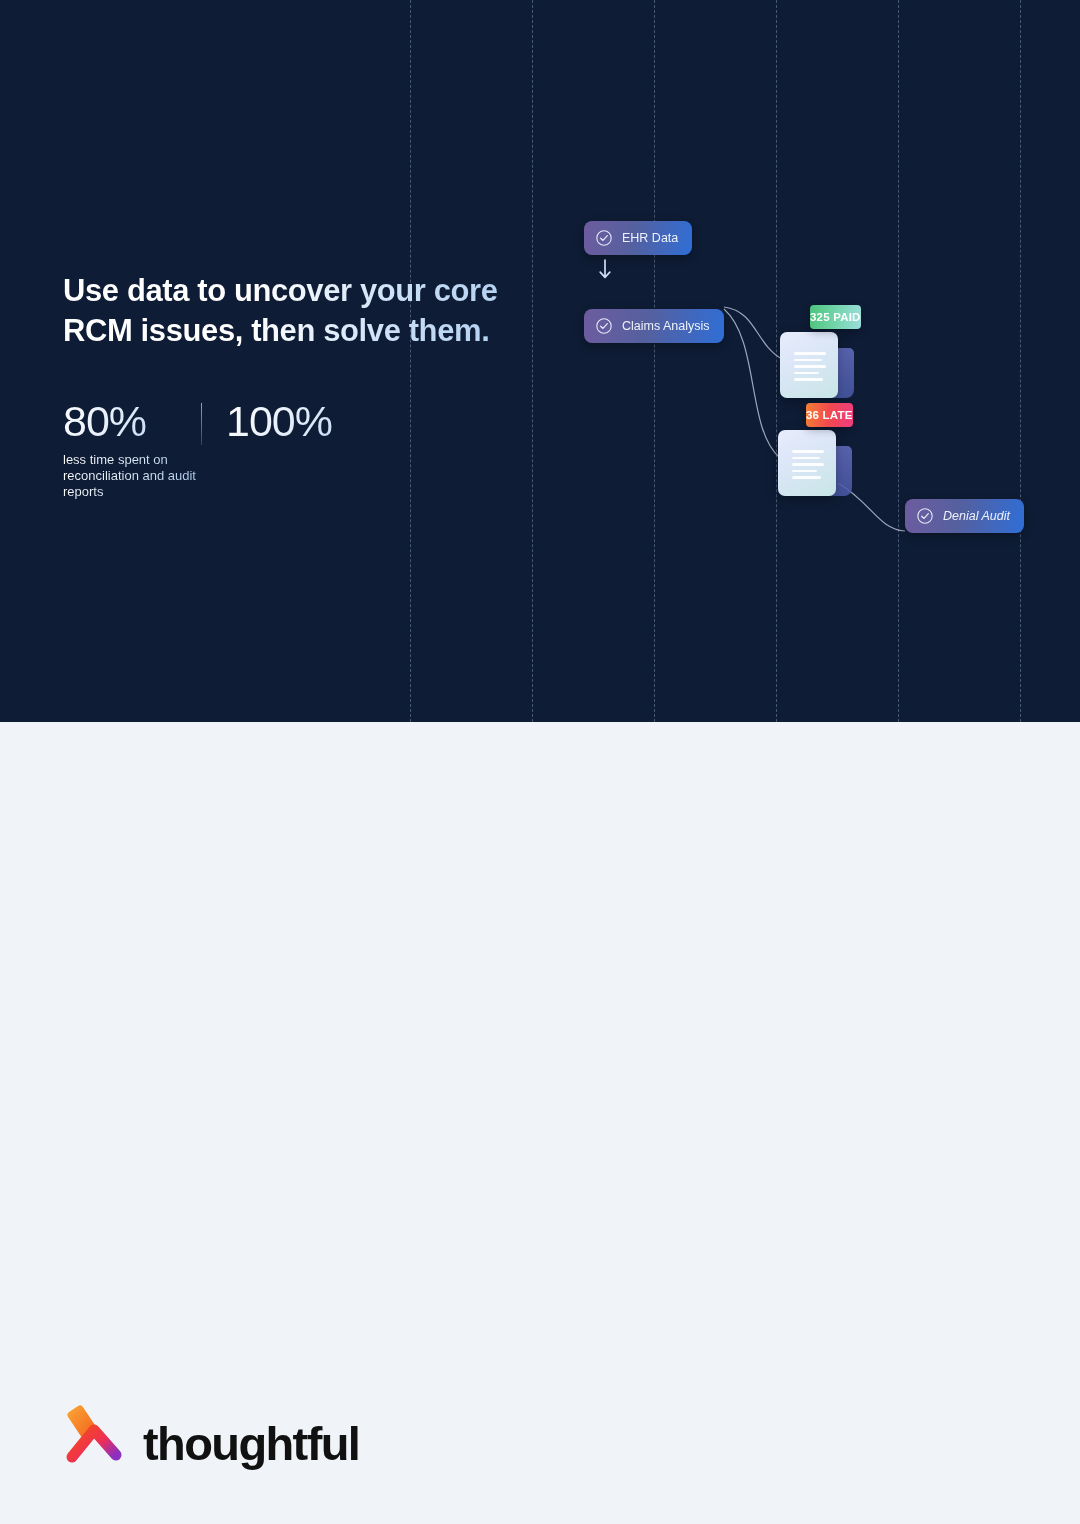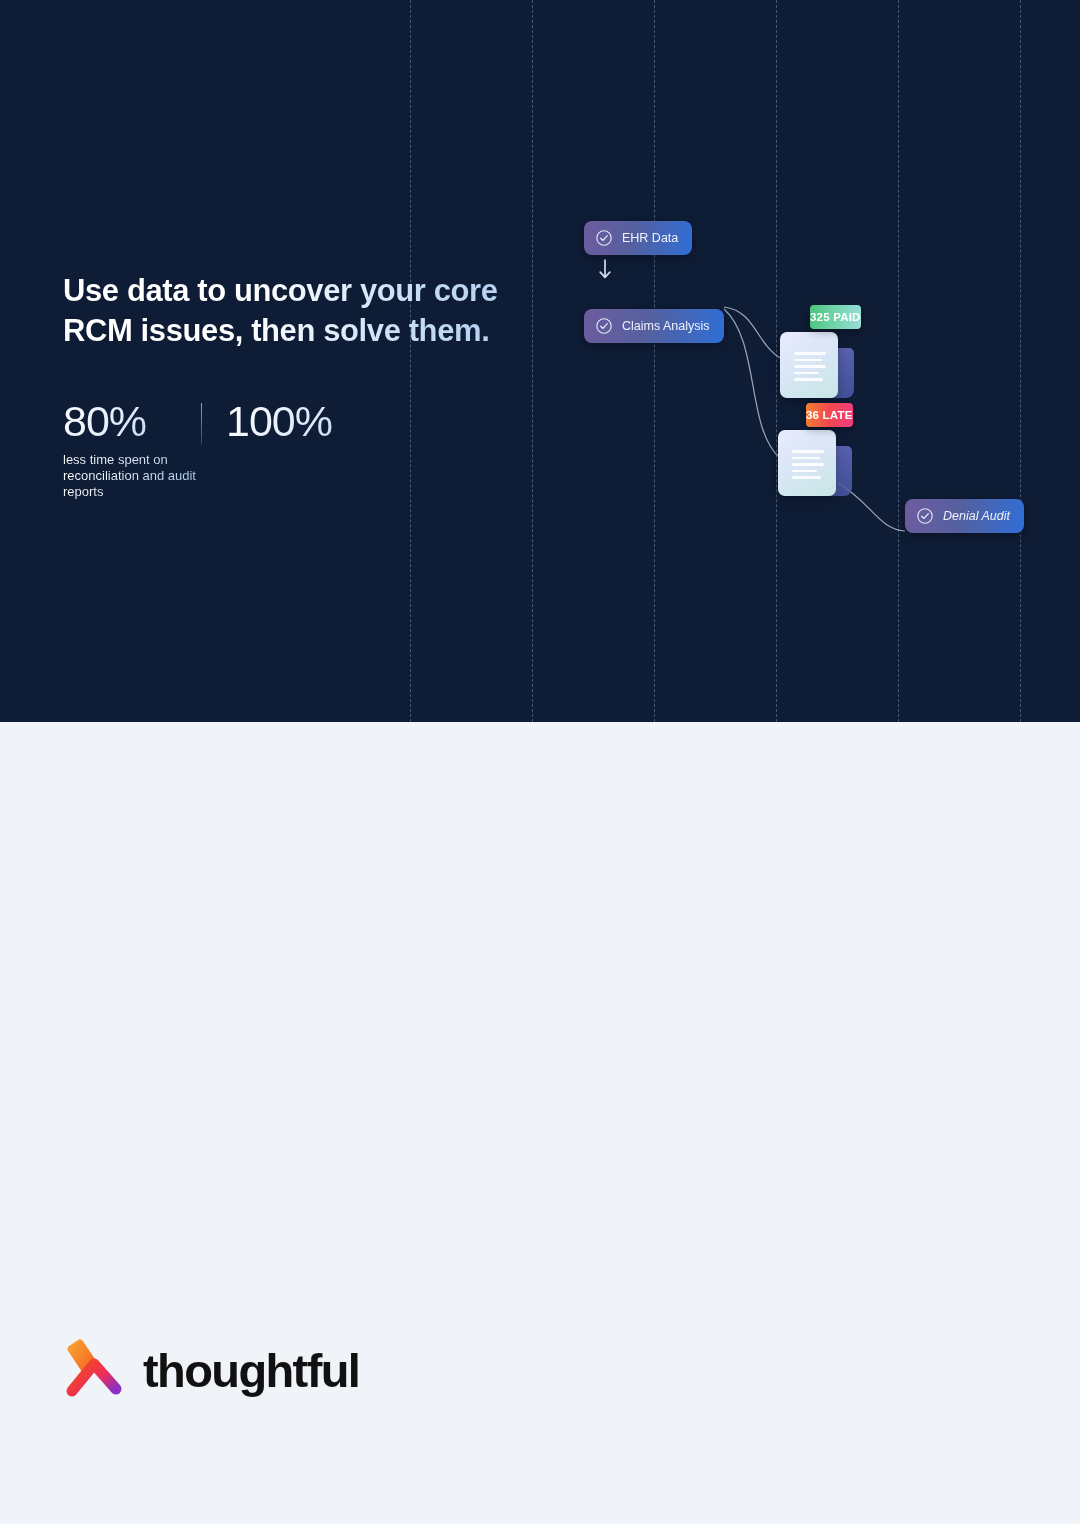--- a/index.html
+++ b/index.html
@@ -237,23 +237,23 @@
   #badge-late {
     left: 28px;
     top: -21px;
     background: linear-gradient(95deg, #f57f34 0%, #f2484f 50%, #ee3d80 100%);
   }
 
   
   .logo {
     position: absolute;
     left: 63px;
-    top: 1339px;
+    top: 1405px;
     display: flex;
-    align-items: center;
+    align-items: flex-end;
     gap: 18px;
   }
   .logo-mark { width: 62px; height: 62px; display: block; }
   .logo-word {
     font-size: 47px;
     line-height: 47px;
     font-weight: bold;
     color: #111111;
     letter-spacing: -1.6px;
   }

